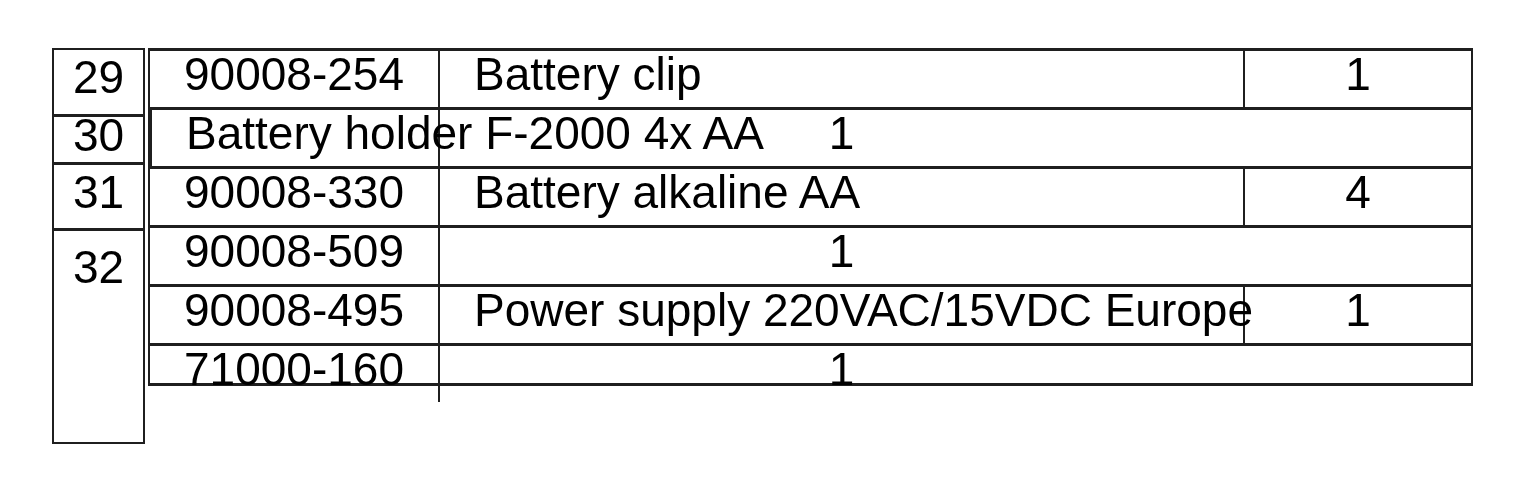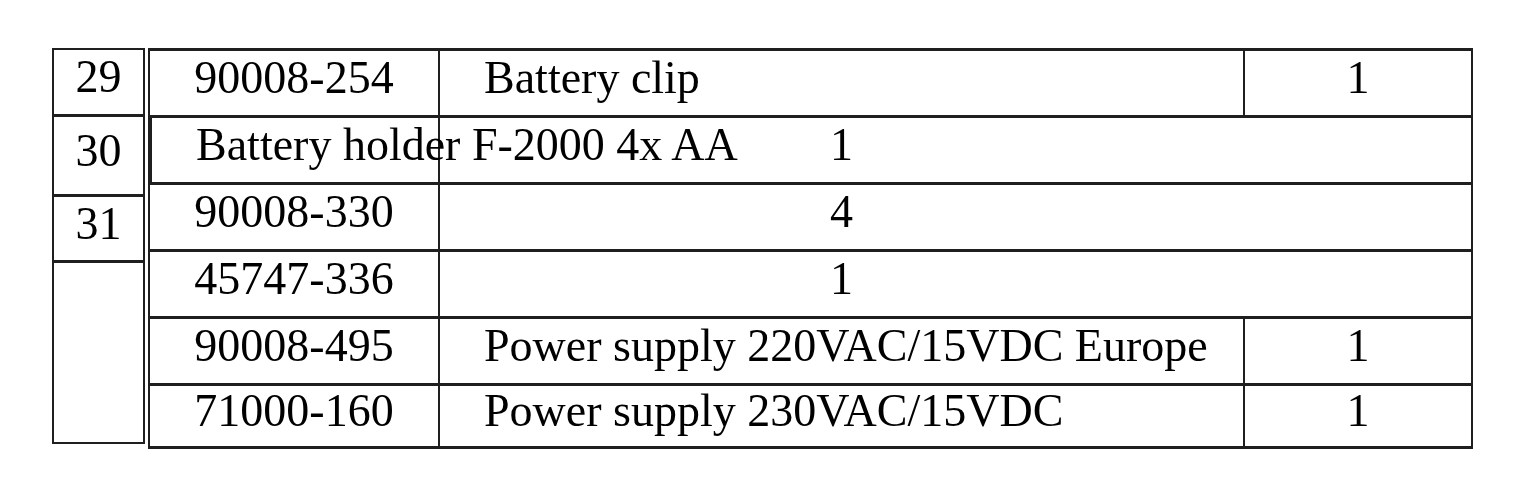--- a/index.html
+++ b/index.html
@@ -5,21 +5,21 @@
   html, body {
     margin: 0;
     padding: 0;
     background: #ffffff;
   }
   .page {
     position: relative;
     width: 1528px;
     height: 479px;
     background: var(--background, #ffffff);
-    font-family: Liberation Serif, serif;
+    font-family: Liberation Sans, sans-serif;
     color: var(--text, #000000);
     overflow: hidden;
     border-radius: 26px;
   }
 
   
   .itemcol {
     position: absolute;
     left: 52px;
     top: 48px;
@@ -34,37 +34,37 @@
     box-sizing: border-box;
     border-bottom: 3px solid var(--border, #1f1f1f);
     display: flex;
     justify-content: center;
     align-items: center;
     padding-bottom: 10px;
     font-size: 46px;
     line-height: 46px;
   }
   .itemcell.h1 { height: 67px; }
-  .itemcell.h2 { height: 80px; }
+  .itemcell.h2 { height: 48px; }
   .itemcell.h3 { height: 66px; }
   .itemcell.tall {
     flex: 1;
     border-bottom: none;
     align-items: flex-start;
     padding-top: 13px;
     padding-bottom: 0;
   }
 
   
   .mainbox {
     position: absolute;
     left: 148px;
     top: 48px;
     width: 1325px;
-    height: 401px;
+    height: 338px;
     border: 2px solid var(--border, #1f1f1f);
     border-top-width: 3px;
     border-bottom-width: 3px;
     box-sizing: border-box;
     display: flex;
     flex-direction: column;
   }
   .trow {
     box-sizing: border-box;
     height: 67px;
@@ -84,41 +84,42 @@
     font-size: 46px;
     line-height: 46px;
     background: transparent;
   }
   .cell.part {
     justify-content: center;
   }
   .cell.desc {
     border-left: 2px solid var(--border, #1f1f1f);
     justify-content: flex-start;
-    padding-left: 44px;
+    padding-left: 34px;
   }
   .cell.qty {
     border-left: 2px solid var(--border, #1f1f1f);
     justify-content: center;
   }
   .desc span {
     white-space: nowrap;
     position: relative;
     z-index: 2; 
   }
 </style>
 </head>
 <body>
 
 <div class="page">
 
   <div class="itemcol">
     <div class="itemcell h1">29</div>
     <div class="itemcell h2">30</div>
     <div class="itemcell h3">31</div>
+    <div class="itemcell tall">32</div>
   </div>
 
   <div class="mainbox">
 
     <div class="trow">
       <div class="cell part">90008-254</div>
       <div class="cell desc">
         <span>Battery clip</span>
       </div>
       <div class="cell qty">1</div>
@@ -126,38 +127,38 @@
 
     <div class="trow">
       <div class="cell desc">
         <span>Battery holder F-2000 4x AA</span>
       </div>
       <div class="cell qty">1</div>
     </div>
 
     <div class="trow">
       <div class="cell part">90008-330</div>
+      <div class="cell desc">
+        <span>Battery alkaline AA</span>
+      </div>
       <div class="cell qty">4</div>
     </div>
 
     <div class="trow">
-      <div class="cell part">45747-336</div>
+      <div class="cell part">90008-509</div>
       <div class="cell qty">1</div>
     </div>
 
     <div class="trow">
       <div class="cell part">90008-495</div>
       <div class="cell desc">
         <span>Power supply 220VAC/15VDC Europe</span>
       </div>
       <div class="cell qty">1</div>
     </div>
 
     <div class="trow last">
       <div class="cell part">71000-160</div>
-      <div class="cell desc">
-        <span>Power supply 230VAC/15VDC</span>
-      </div>
       <div class="cell qty">1</div>
     </div>
 
   </div>
 </div>
 
 </body></html>

